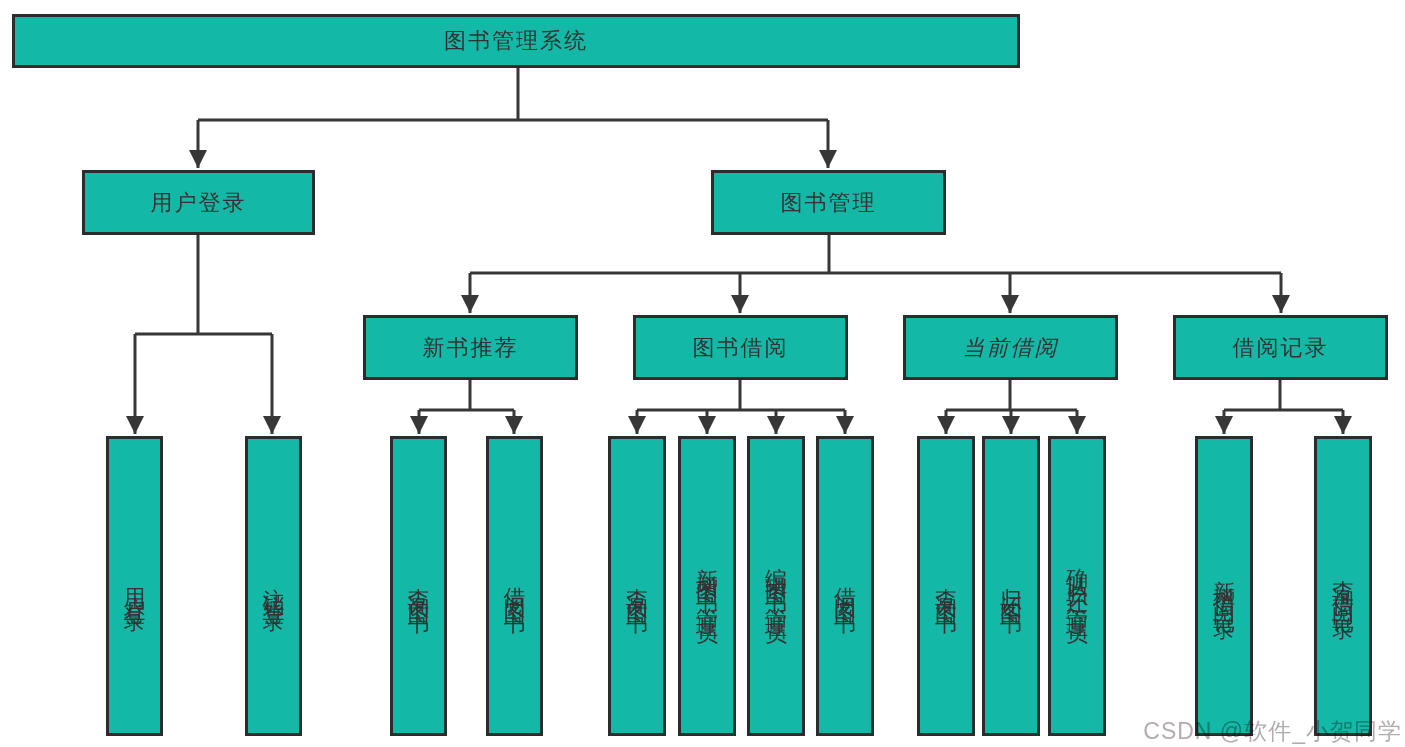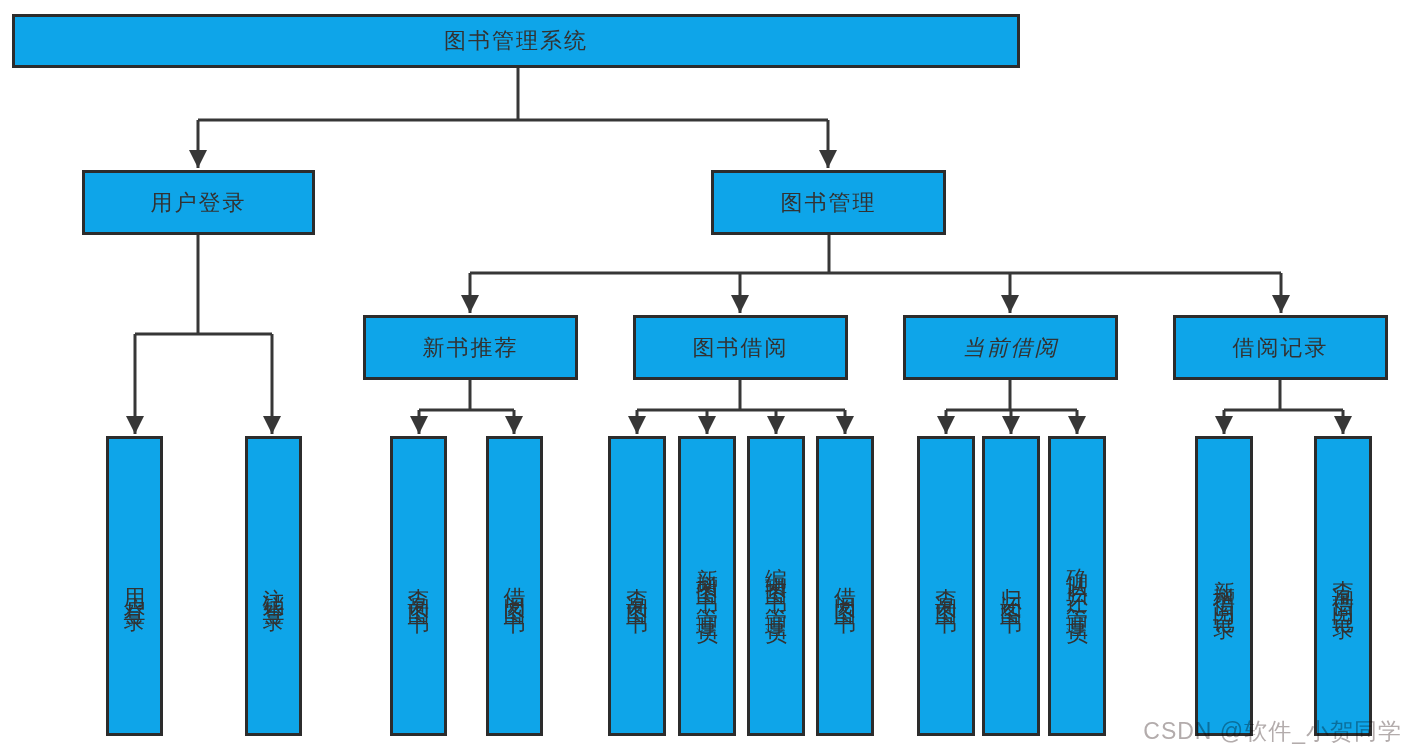--- a/index.html
+++ b/index.html
@@ -17,21 +17,21 @@
   }
   #wires {
     position: absolute;
     left: 0; top: 0;
     width: 1405px; height: 747px;
     z-index: 1;
   }
   .node {
     position: absolute;
     box-sizing: border-box;
-    background: #0ea5e9;
+    background: #14b8a6;
     border: 3px solid #2c2c2c;
     display: flex;
     align-items: center;
     justify-content: center;
     color: #323232;
     z-index: 2;
   }
   .h-node {
     font-size: 22px;
     letter-spacing: 2px;

